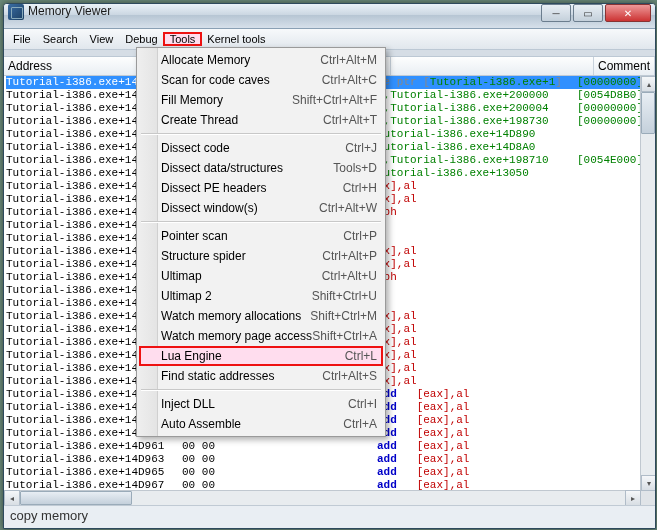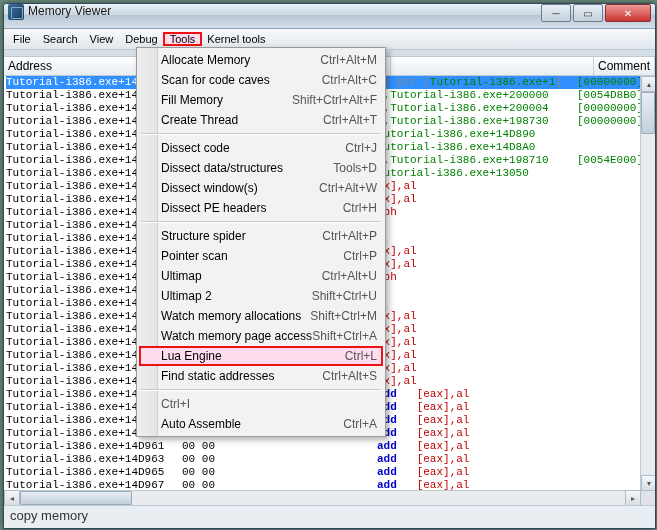--- a/index.html
+++ b/index.html
@@ -331,35 +331,35 @@
       <div class="dd-sep"></div>
       <div class="dd-item">
         <span class="lbl">Dissect code</span>
         <span class="sc">Ctrl+J</span>
       </div>
       <div class="dd-item">
         <span class="lbl">Dissect data/structures</span>
         <span class="sc">Tools+D</span>
       </div>
       <div class="dd-item">
+        <span class="lbl">Dissect PE headers</span>
+        <span class="sc">Ctrl+H</span>
+      </div>
+      <div class="dd-item">
         <span class="lbl">Dissect window(s)</span>
         <span class="sc">Ctrl+Alt+W</span>
       </div>
-      <div class="dd-item">
-        <span class="lbl">Dissect PE headers</span>
-        <span class="sc">Ctrl+H</span>
-      </div>
       <div class="dd-sep"></div>
+      <div class="dd-item">
+        <span class="lbl">Pointer scan</span>
+        <span class="sc">Ctrl+P</span>
+      </div>
       <div class="dd-item">
         <span class="lbl">Structure spider</span>
         <span class="sc">Ctrl+Alt+P</span>
-      </div>
-      <div class="dd-item">
-        <span class="lbl">Pointer scan</span>
-        <span class="sc">Ctrl+P</span>
       </div>
       <div class="dd-item">
         <span class="lbl">Ultimap</span>
         <span class="sc">Ctrl+Alt+U</span>
       </div>
       <div class="dd-item">
         <span class="lbl">Ultimap 2</span>
         <span class="sc">Shift+Ctrl+U</span>
       </div>
       <div class="dd-item">
@@ -373,20 +373,21 @@
       <div class="dd-item highlight">
         <span class="lbl">Lua Engine</span>
         <span class="sc">Ctrl+L</span>
       </div>
       <div class="dd-item">
         <span class="lbl">Find static addresses</span>
         <span class="sc">Ctrl+Alt+S</span>
       </div>
       <div class="dd-sep"></div>
       <div class="dd-item">
+        <span class="lbl">Inject DLL</span>
         <span class="sc">Ctrl+I</span>
       </div>
       <div class="dd-item">
         <span class="lbl">Auto Assemble</span>
         <span class="sc">Ctrl+A</span>
       </div>
     </div>
 </div>
 
 </body></html>

